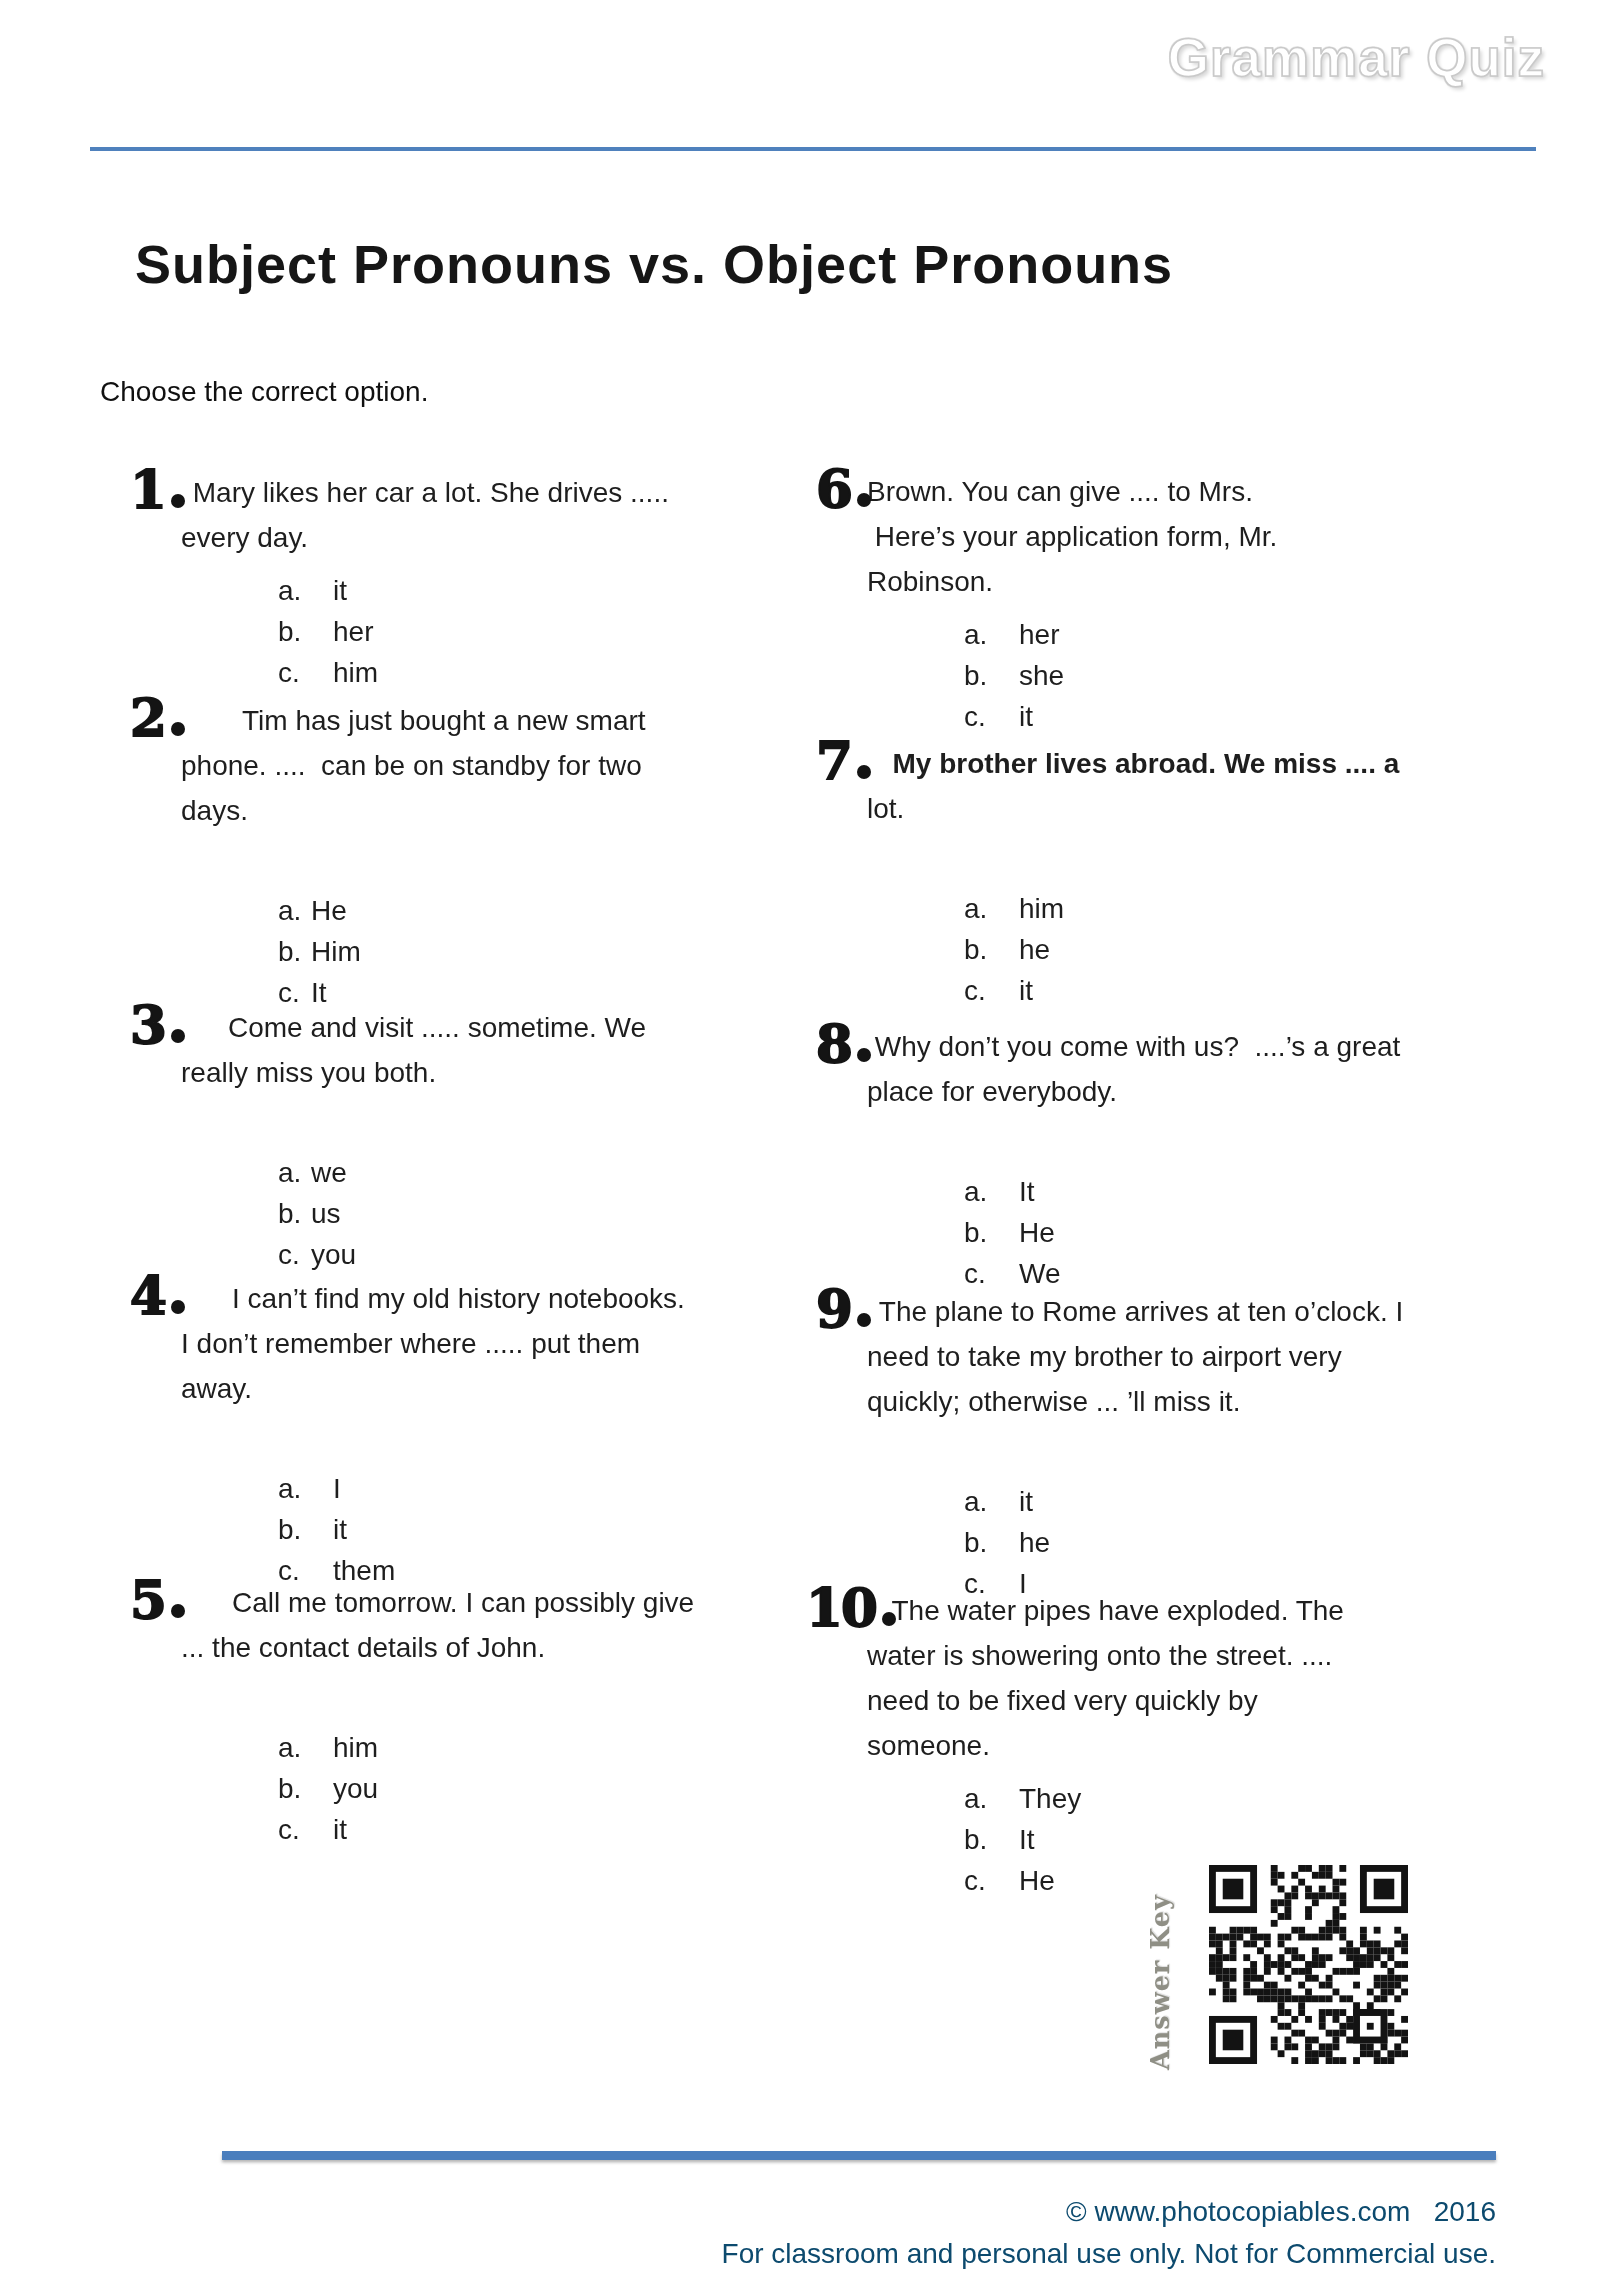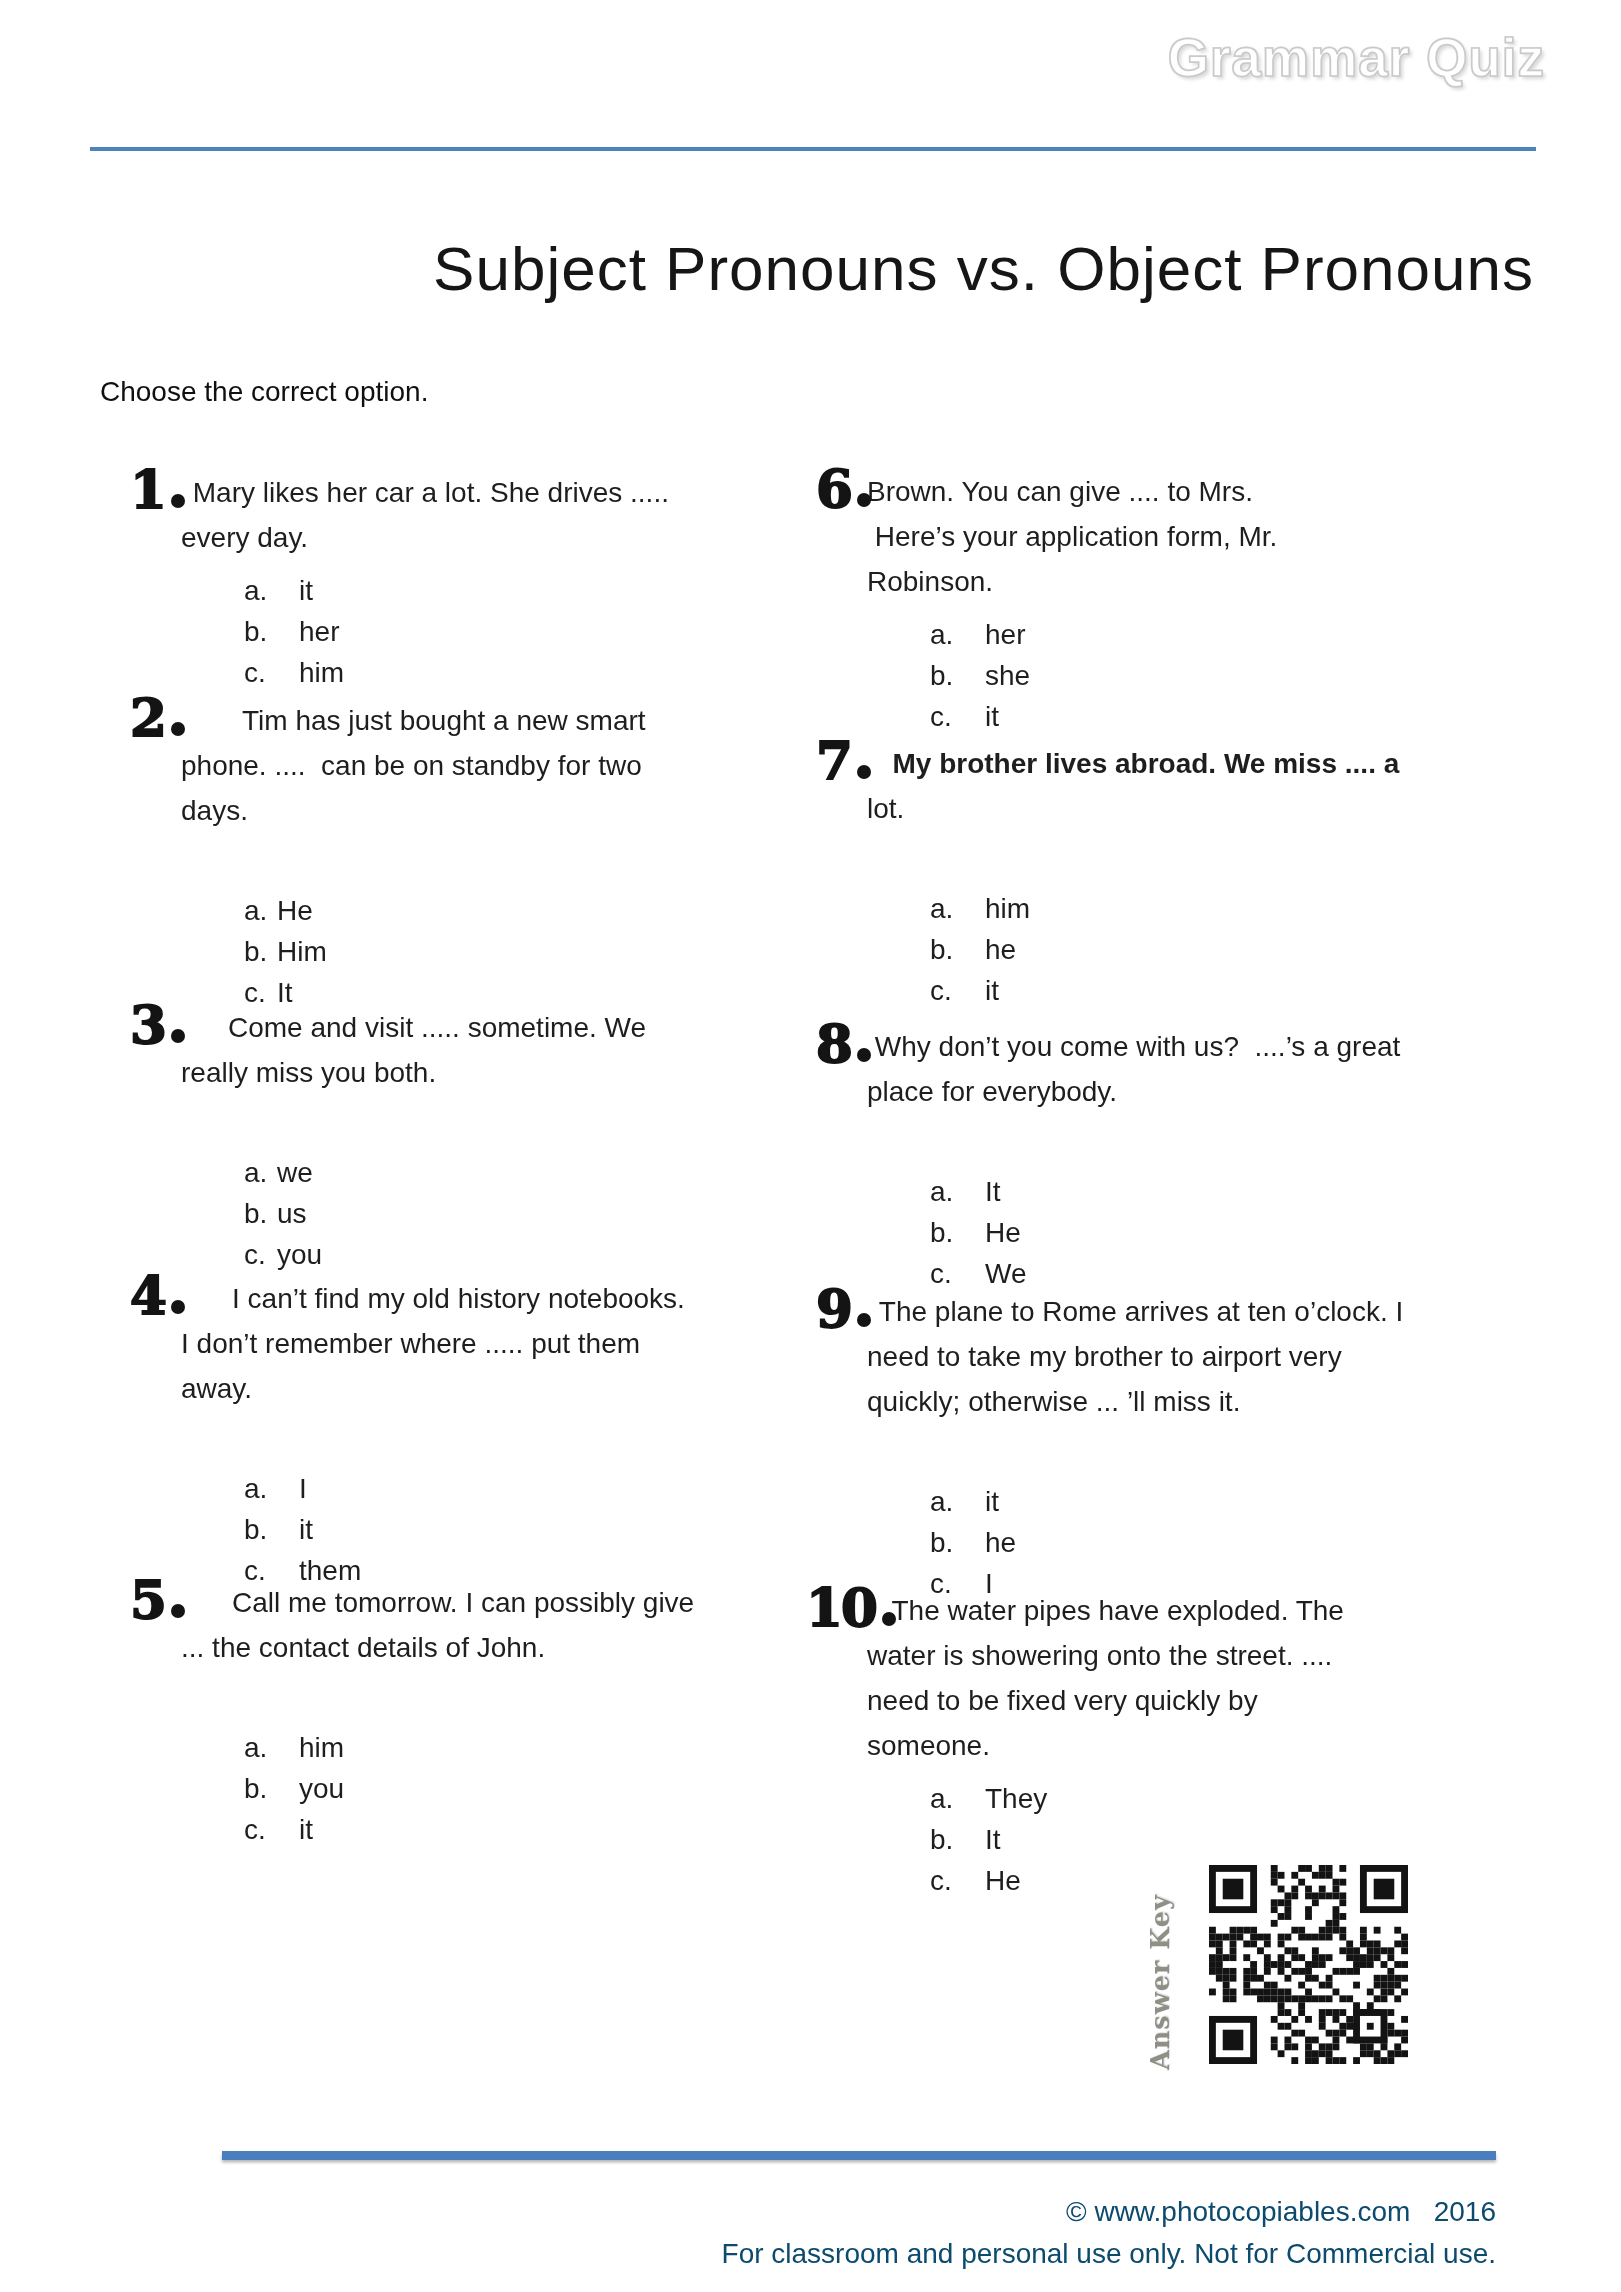--- a/index.html
+++ b/index.html
@@ -10,36 +10,36 @@
   
   .watermark{
     position:absolute;top:27.4px;right:73px;
     font-size:53px;font-weight:bold;letter-spacing:1px;color:#ffffff;
     -webkit-text-stroke:1.5px #c9c9c9;
     text-shadow:1px 1px 0 #d6d6d6,-1px -1px 0 #e3e3e3,1px -1px 0 #e3e3e3,-1px 1px 0 #e3e3e3,2.9px 2.9px 3.9px #d9d9d9;
     white-space:pre;
   }
   .top-rule{position:absolute;left:90px;top:147px;width:1446px;height:3.9px;background:#4f81bd;}
   .doc-title{
-    position:absolute;left:135px;top:233px;width:1399px;text-align:right;white-space:nowrap;
-    font-size:62px;font-weight:normal;color:#161616;letter-spacing:1px;
+    position:absolute;left:135px;top:233px;width:1399px;text-align:left;white-space:nowrap;
+    font-size:54px;font-weight:bold;color:#161616;letter-spacing:1px;
   }
   .instruction{position:absolute;left:100px;top:376px;font-size:28px;font-weight:normal;color:#101010;}
   
   .q{position:absolute;width:647px;}
   .q-left{left:181px;}
   .q-right{left:867px;}
   .qnum{
     position:absolute;left:-51px;top:-11.8px;
     font-family:"DejaVu Serif",serif;font-weight:bold;font-size:53px;color:#141414;
     -webkit-text-stroke:2px #141414;letter-spacing:-2px;white-space:nowrap;
   }
   .qdot{display:inline-block;width:14.7px;height:14.7px;border-radius:50%;background:#141414;margin-left:5.9px;-webkit-text-stroke:0;}
   .line{font-size:28px;line-height:45px;white-space:pre;color:#1e1e1e;}
-  .opts{margin-left:63px;}
+  .opts{margin-left:97px;}
   .gap-s{margin-top:9.8px;}
   .gap-l{margin-top:57px;}
   .opt{font-size:28px;line-height:41px;white-space:pre;}
   .m{display:inline-block;}
   .m-tab{width:55px;}
   .m-tight{width:33px;}
   
   .answer-key{
     position:absolute;left:1145px;top:2070px;
     transform:rotate(-90deg);transform-origin:left top;

